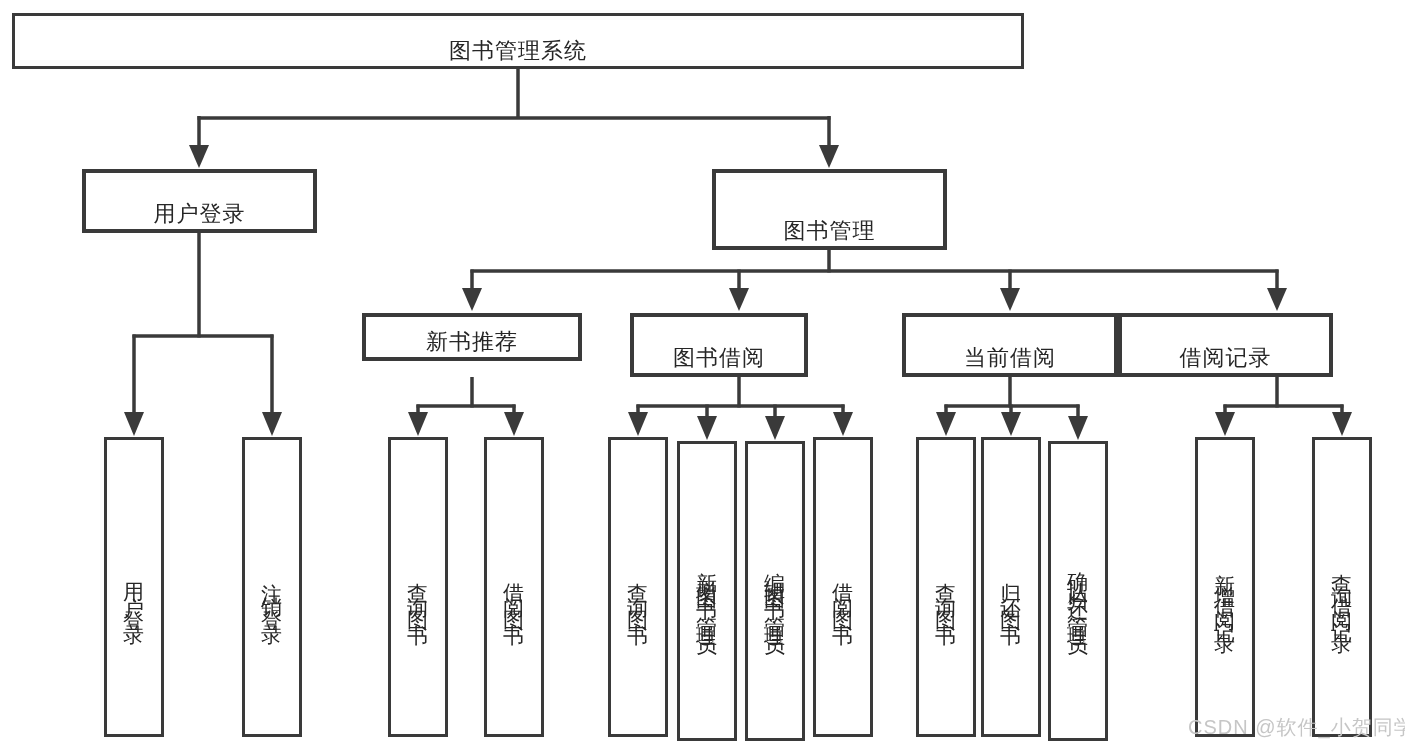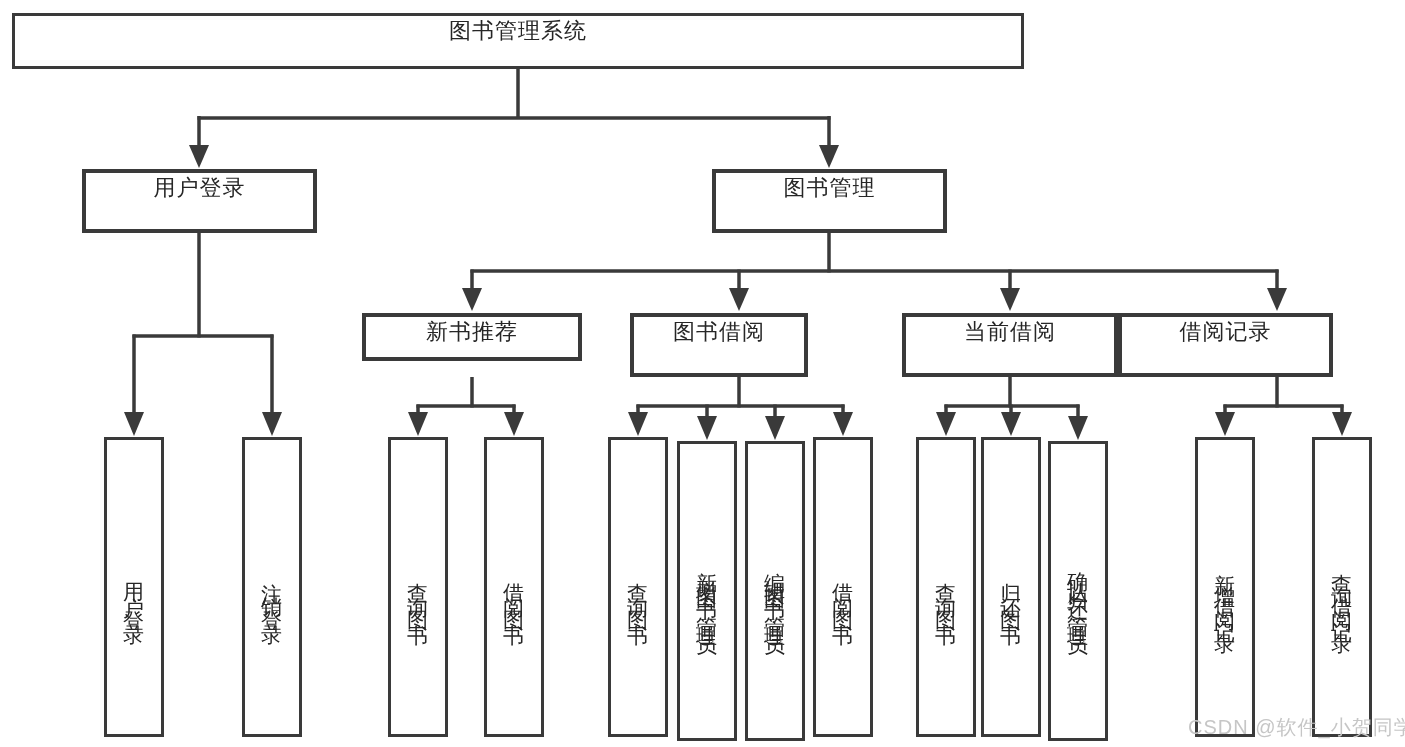--- a/index.html
+++ b/index.html
@@ -7,21 +7,21 @@
     position:relative;width:1405px;height:747px;background:var(--background,#fff);
     font-family:"Liberation Sans","DejaVu Sans",sans-serif;color:var(--text,#262626);
     overflow:hidden;
   }
   .wires{position:absolute;left:0;top:0;}
   .wires path{stroke:var(--line,#3a3a3a);stroke-width:3.5;fill:none;}
   .wires polygon{fill:var(--line,#3a3a3a);}
   .hbox{
     position:absolute;box-sizing:border-box;background:#fff;
     border:4px solid var(--line,#3a3a3a);
-    display:flex;align-items:flex-start;justify-content:center;
+    display:flex;align-items:flex-end;justify-content:center;
     font-size:22px;letter-spacing:1px;white-space:nowrap;
   }
   .hbox.root{border-width:3px;}
   .vbox{
     position:absolute;box-sizing:border-box;background:#fff;top:437px;height:300px;width:60px;
     border:3px solid var(--line,#3a3a3a);
     display:flex;align-items:center;justify-content:center;
   }
   .vbox.deep{top:441px;}
   .v{writing-mode:vertical-rl;text-orientation:mixed;font-size:21px;line-height:1;white-space:nowrap;}
@@ -100,21 +100,21 @@
     <polygon points="1332,412 1352,412 1342,436"></polygon>
   </svg>
 
   <div class="hbox root" style="left:12px;top:13px;width:1012px;height:56px">
     <span>图书管理系统</span>
   </div>
 
   <div class="hbox" style="left:82px;top:169px;width:235px;height:64px">
     <span>用户登录</span>
   </div>
-  <div class="hbox" style="left:712px;top:169px;width:235px;height:64px">
+  <div class="hbox" style="left:712px;top:169px;width:235px;height:81px">
     <span>图书管理</span>
   </div>
 
   <div class="hbox" style="left:362px;top:313px;width:220px;height:48px">
     <span>新书推荐</span>
   </div>
   <div class="hbox" style="left:630px;top:313px;width:178px;height:64px">
     <span>图书借阅</span>
   </div>
   <div class="hbox" style="left:902px;top:313px;width:216px;height:64px">

